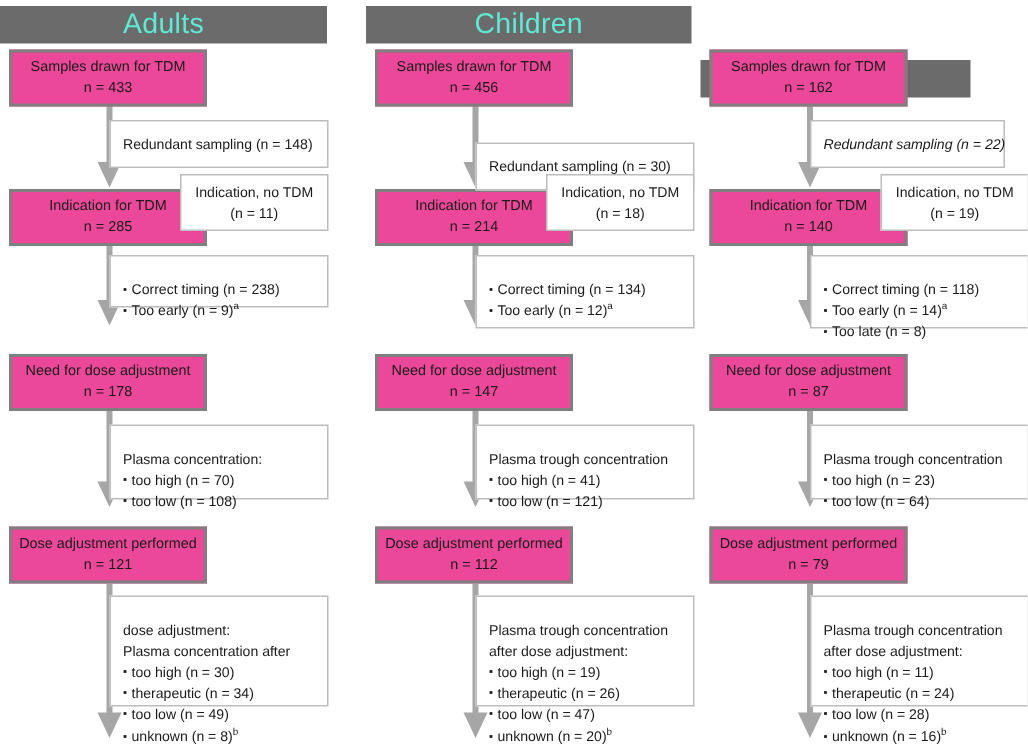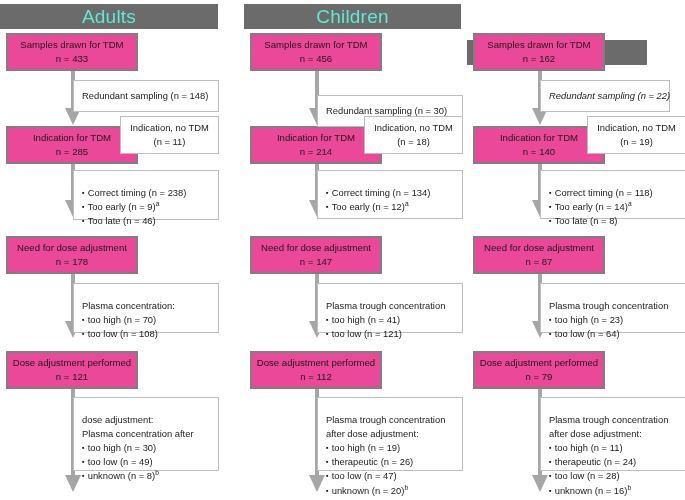--- a/index.html
+++ b/index.html
@@ -150,24 +150,23 @@
     <div class="node" style="left:6px; top:126px; width:132px; height:38px;">
       <span>Indication for TDM</span>
       <span class="line2">n = 285</span>
     </div>
 
     <div class="note centered" style="left:120px; top:116px; width:99px; height:38px;">
       <div class="note-line">Indication, no TDM</div>
       <div class="note-line">(n = 11)</div>
     </div>
 
-    <div class="note" style="left:73px; top:170px; width:146px; height:50px;">
+    <div class="note" style="left:73px; top:170px; width:146px; height:35px;">
       <div class="note-line bullet"><span>Correct timing (n = 238)</span></div>
       <div class="note-line bullet"><span>Too early (n = 9)</span><sup>a</sup></div>
-      <div class="note-line bullet"><span>Too late (n = 46)</span></div>
     </div>
 
     <div class="node" style="left:6px; top:236px; width:132px; height:38px;">
       <span>Need for dose adjustment</span>
       <span class="line2">n = 178</span>
     </div>
 
     <div class="note" style="left:73px; top:283px; width:146px; height:50px;">
       <div class="note-line">Plasma concentration:</div>
       <div class="note-line bullet"><span>too high (n = 70)</span></div>
@@ -176,20 +175,21 @@
 
     <div class="node" style="left:6px; top:351px; width:132px; height:38px;">
       <span>Dose adjustment performed</span>
       <span class="line2">n = 121</span>
     </div>
 
     <div class="note" style="left:73px; top:397px; width:146px; height:74px;">
       <div class="note-line">dose adjustment:</div>
       <div class="note-line">Plasma concentration after</div>
       <div class="note-line bullet"><span>too high (n = 30)</span></div>
+      <div class="note-line bullet"><span>therapeutic (n = 34)</span></div>
       <div class="note-line bullet"><span>too low (n = 49)</span></div>
       <div class="note-line bullet"><span>unknown (n = 8)</span><sup>b</sup></div>
     </div>
   </div>
 
   <div class="column col-children">
 
     <div class="col-header">Children</div>
 
     <svg class="connector" style="left:64px; top:70px; width:18px; height:58px;">

